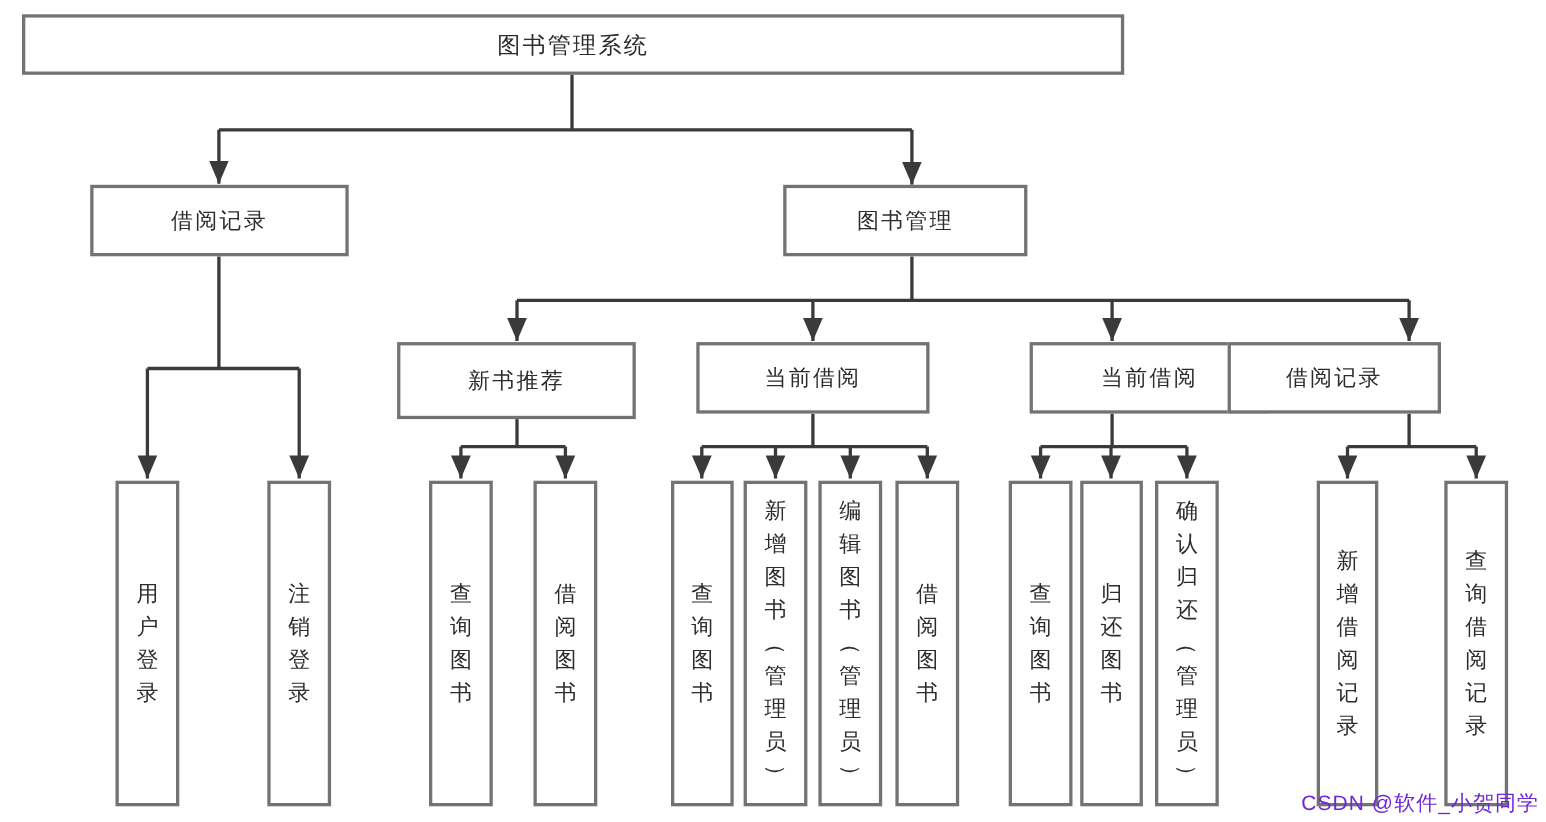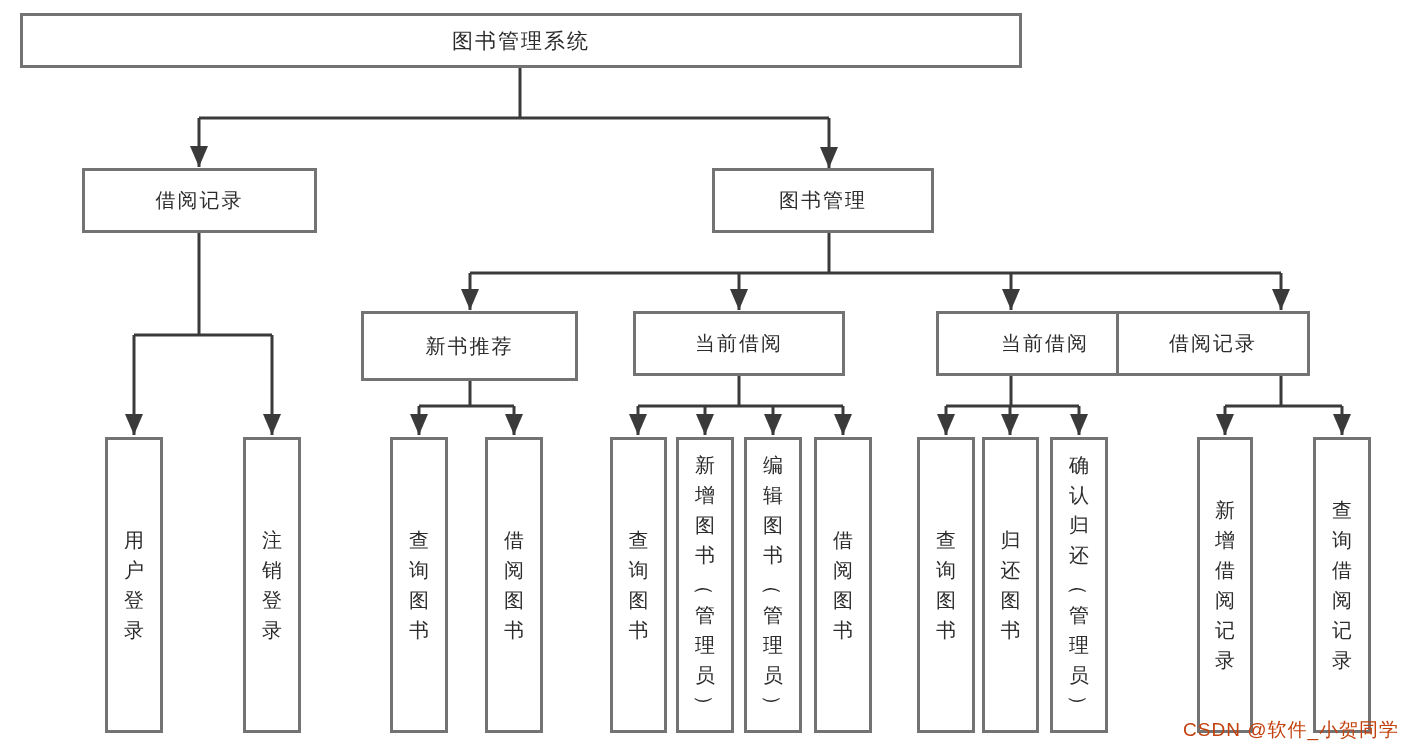--- a/index.html
+++ b/index.html
@@ -20,21 +20,21 @@
   }
   .hlabel{
     font-size:20px;color:#2c2c2c;letter-spacing:2px;white-space:nowrap;
   }
   .root-label{font-size:21px;}
   .vlabel{display:flex;flex-direction:column;align-items:center;}
   .vchar{display:block;font-size:20px;line-height:30px;color:#2c2c2c;text-align:center;}
   .vchar.rot{transform:rotate(90deg);}
   .watermark{
     position:absolute;right:6px;bottom:4px;
-    font-size:19px;color:#c2410c;letter-spacing:1px;white-space:nowrap;
+    font-size:19px;color:#6d28d9;letter-spacing:1px;white-space:nowrap;
   }
 </style>
 </head>
 <body>
 
 <div class="stage">
 
   <svg class="wires" width="1405" height="747" viewBox="0 0 1405 747">
     <defs>
       <marker id="ah" viewBox="0 0 7 6" refX="7" refY="3" markerWidth="7" markerHeight="6" orient="auto">

